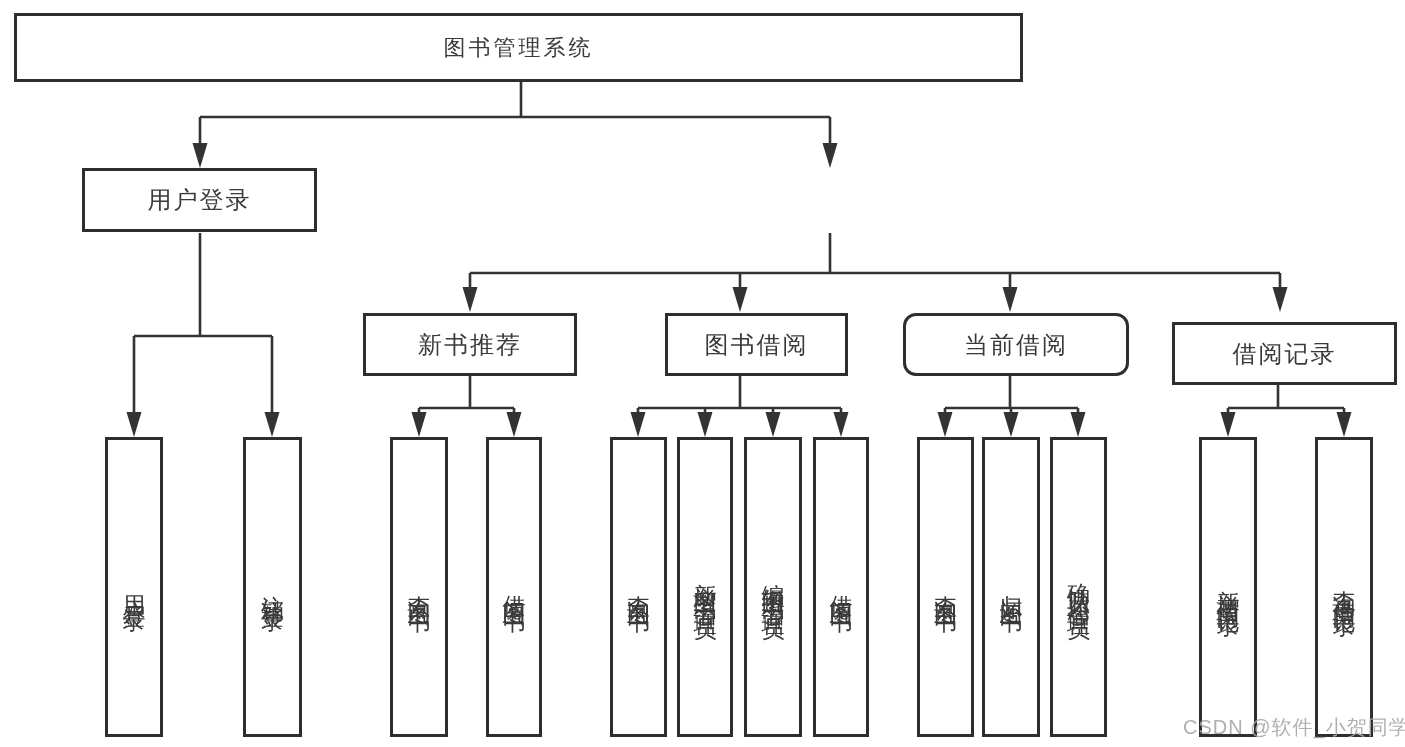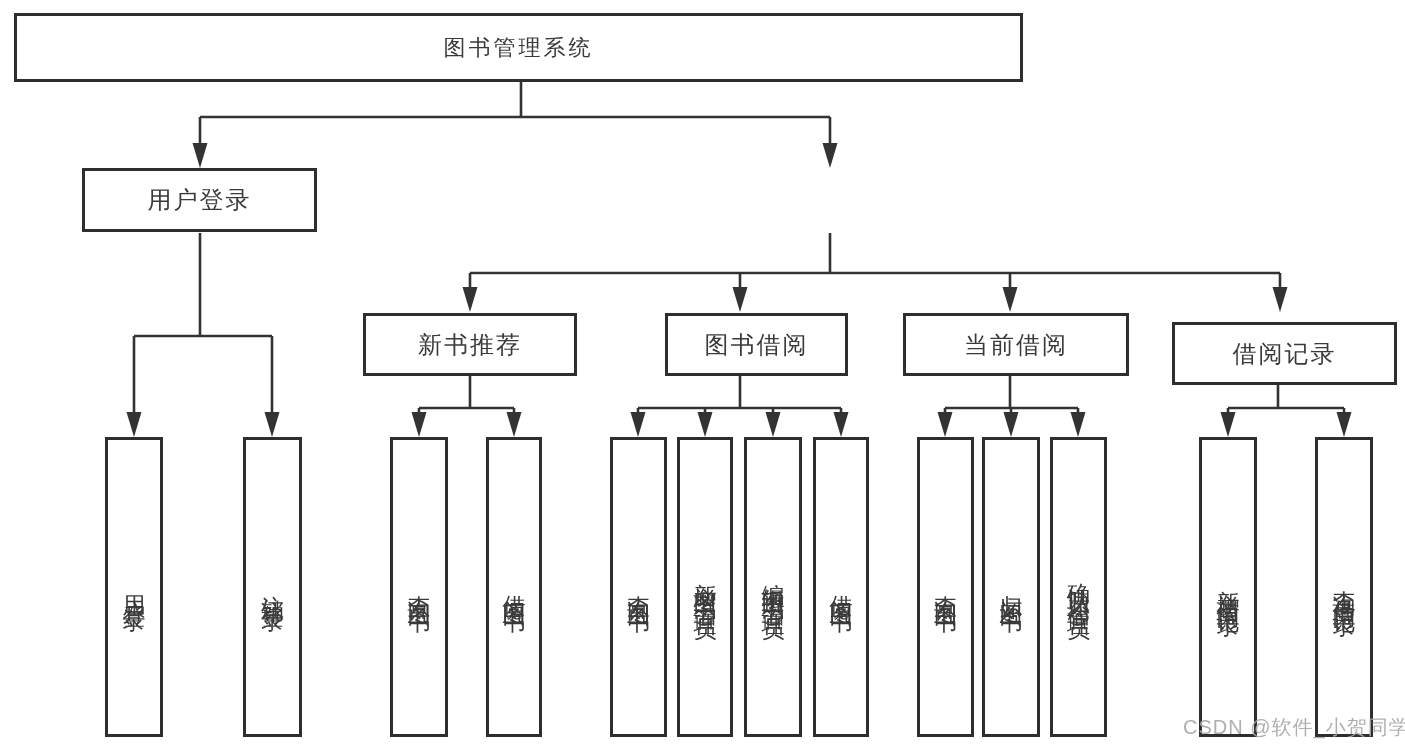--- a/index.html
+++ b/index.html
@@ -86,21 +86,21 @@
     <polygon points="1220.5,412 1235.5,412 1228,437"></polygon>
     <polygon points="1336.5,412 1351.5,412 1344,437"></polygon>
   </svg>
 
   <div class="node root-node" style="left:14px; top:13px; width:1009px; height:69px;">图书管理系统</div>
 
   <div class="node" style="left:82px; top:168px; width:235px; height:64px;">用户登录</div>
 
   <div class="node" style="left:363px; top:313px; width:214px; height:63px;font-family:Liberation Mono, monospace;">新书推荐</div>
   <div class="node" style="left:633px; top:313px; width:183px; height:63px;margin-left:32px;">图书借阅</div>
-  <div class="node" style="left:903px; top:313px; width:226px; height:63px;">当前借阅</div>
+  <div class="node" style="left:903px; top:313px; width:226px; height:63px;border-radius:13px;">当前借阅</div>
   <div class="node" style="left:1172px; top:322px; width:225px; height:63px;">借阅记录</div>
 
   <div class="node vnode" style="left:105px; top:437px; width:58px; height:300px;">用户登录</div>
   <div class="node vnode" style="left:243px; top:437px; width:59px; height:300px;">注销登录</div>
 
   <div class="node vnode" style="left:390px; top:437px; width:58px; height:300px;">查询图书</div>
   <div class="node vnode" style="left:486px; top:437px; width:56px; height:300px;">借阅图书</div>
 
   <div class="node vnode" style="left:610px; top:437px; width:57px; height:300px;">查询图书</div>
   <div class="node vnode" style="left:677px; top:437px; width:56px; height:300px;">新增图书（管理员）</div>

